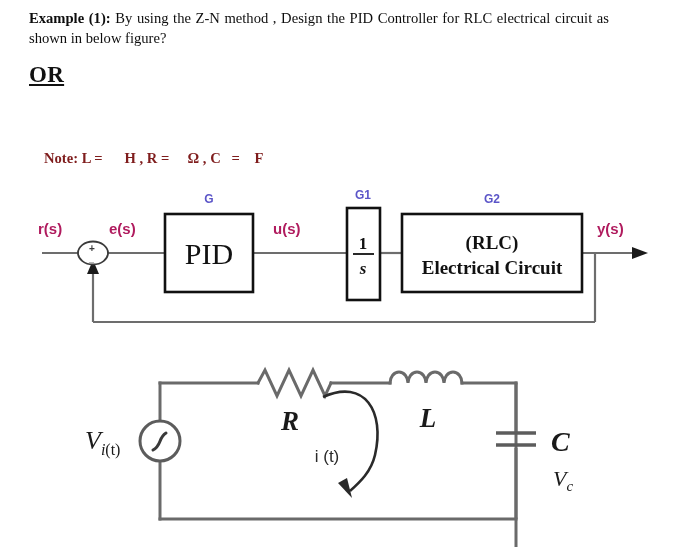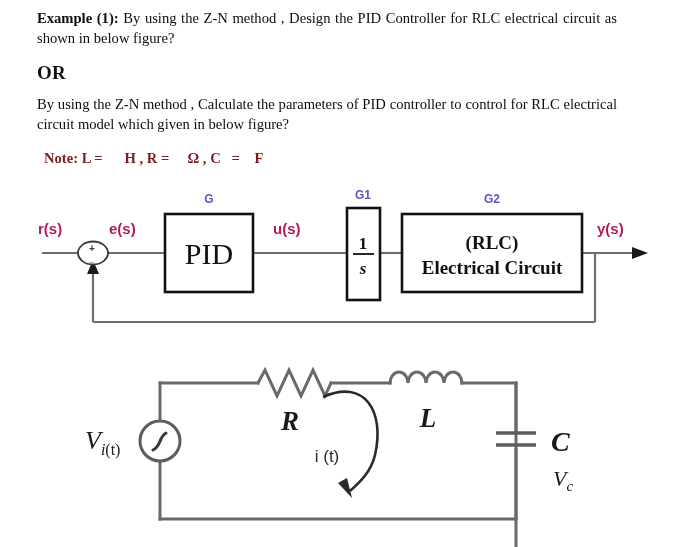--- a/index.html
+++ b/index.html
@@ -8,35 +8,36 @@
     width:700px;height:547px;
     background:#ffffff;
     font-family:"Liberation Serif", serif;
     color:#111;
     position:relative;
     overflow:hidden;
   }
   .page{position:relative;width:700px;height:547px;}
 
   
-  .textblock{position:absolute;left:37px;top:8px;width:580px;}
+  .textblock{position:absolute;left:29px;top:8px;width:580px;}
   .para{
     font-family:"Liberation Serif", serif;
     font-size:14.6px;
     line-height:20px;
     text-align:justify;
     color:#0d0d0d;
     margin:0 0 0 0;
   }
   .para .lead{font-weight:bold;}
   .or{
     font-family:"Liberation Serif", serif;
     font-weight:bold;
-    font-size:19px;
-    margin:14px 0 10px 0;
+    font-size:23px;
+    text-decoration:underline;
+    margin:14px 0 4px 0;
     letter-spacing:0.3px;
   }
   .para2{margin-top:0;}
   .note{
     position:absolute;left:44px;top:150px;
     font-family:"Liberation Serif", serif;
     font-weight:bold;
     font-size:14.6px;
     white-space:pre;
     color:#7f1d1d;
@@ -53,21 +54,20 @@
   }
 </style>
 </head>
 <body>
 
 <div class="page">
 
   <div class="textblock">
     <p class="para"><span class="lead">Example (1):</span><span> By using the Z-N method ,  Design the PID Controller for RLC electrical circuit  as shown in below figure?</span></p>
     <div class="or">OR</div>
-    <p class="para para2">By using the Z-N method , Calculate the parameters of PID controller    to control for RLC electrical circuit   model which given in below figure?</p>
   </div>
   <div class="note">Note: L =      H , R =     Ω , C   =    F</div>
 
   <div class="diagram">
     <svg width="700" height="150" viewBox="0 0 700 150" xmlns="http://www.w3.org/2000/svg">
       <g fill="none" stroke="#6d6d6d" stroke-width="2.2">
 
         <line x1="42" y1="67" x2="78" y2="67"></line>
 
         <line x1="108" y1="67" x2="165" y2="67"></line>

